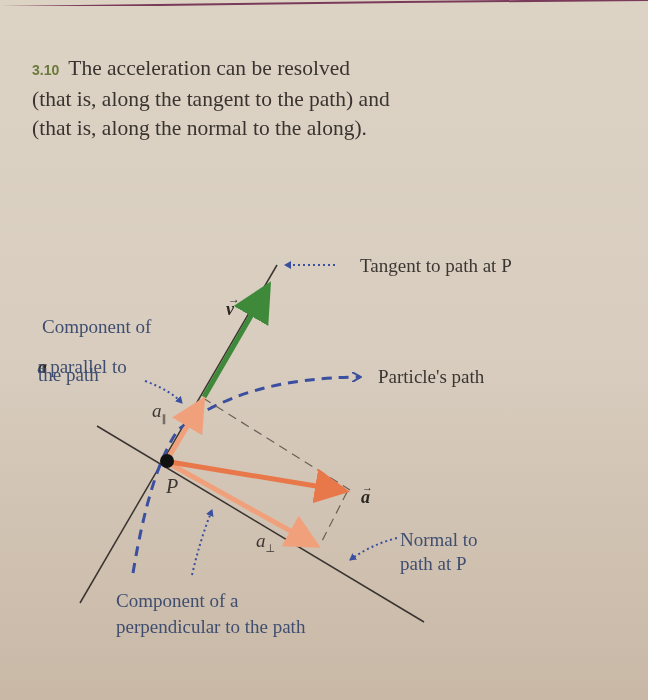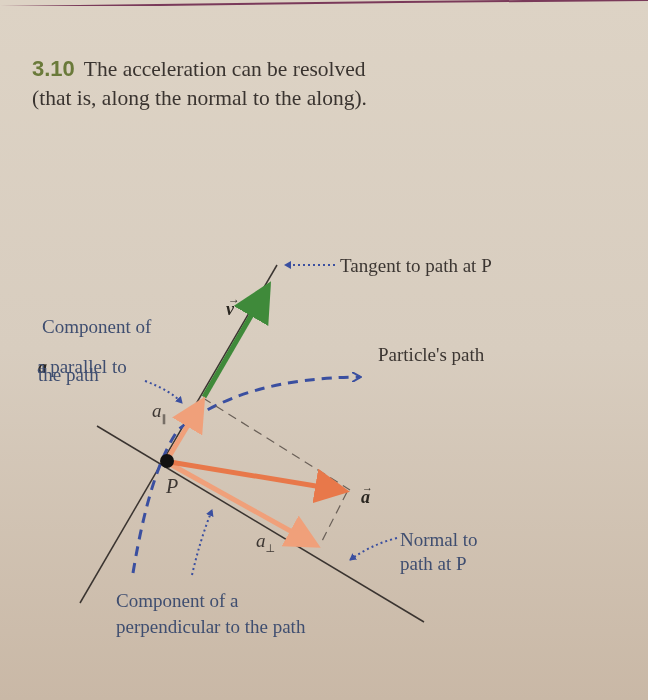--- a/index.html
+++ b/index.html
@@ -10,41 +10,42 @@
   }
   .top-rule {
     position: absolute; left: 0; top: 0; width: 648px; height: 6px;
   }
   .caption {
     position: absolute; left: 32px; top: 54px; width: 520px;
     font-size: 21.5px; line-height: 29px; color: #3a3430;
   }
   .caption .fig-num {
     font-family: "Liberation Sans", sans-serif; font-weight: bold;
-    color: #6a7a3a; margin-right: 4px; font-size: 22px;
+    color: #6a7a3a; margin-right: 4px; font-size: 14px;
   }
   .caption .line { display: block; white-space: nowrap; }
   .caption .math { font-style: italic; }
   .caption sub { font-size: 11px; font-style: normal; }
   svg.diagram { position: absolute; left: 0; top: 0; }
   .lbl { position: absolute; white-space: nowrap; font-size: 19px; line-height: 22px; }
   .blue { color: #3f4e70; }
   .dark { color: #3c3632; }
   .ital { font-style: italic; }
   .vec { font-style: italic; font-weight: bold; font-size: 18px; color: #2a2620; }
 </style>
 </head>
 <body>
 
 <svg class="top-rule" width="648" height="8">
   <path d="M0 7 Q 200 5 400 2 L 648 0" stroke="#7a3a5a" stroke-width="2" fill="none"></path>
 </svg>
 
 <div class="caption">
   <span class="line"><span class="fig-num">3.10</span> <span>The acceleration can be resolved</span></span>
+  <span class="line">(that is, along the tangent to the path) and</span>
   <span class="line">(that is, along the normal to the along).</span>
 </div>
 
 <svg class="diagram" width="648" height="700" viewBox="0 0 648 700">
   <defs>
     <marker id="ahGreen" markerWidth="8" markerHeight="8" refX="6" refY="4" orient="auto" markerUnits="strokeWidth">
       <path d="M0,0 L8,4 L0,8 Z" fill="#3f8a3a"></path>
     </marker>
     <marker id="ahOrange" markerWidth="7" markerHeight="7" refX="5" refY="3.5" orient="auto" markerUnits="strokeWidth">
       <path d="M0,0 L7,3.5 L0,7 Z" fill="#e8784a"></path>
@@ -82,22 +83,22 @@
 
   <line x1="335" y1="265" x2="285" y2="265" stroke="#3a4fa0" stroke-width="2" stroke-dasharray="2,3" marker-end="url(#ahBlueSmall)"></line>
 
   <path d="M145 381 Q 170 390 182 403" fill="none" stroke="#3a4fa0" stroke-width="2" stroke-dasharray="2,3" marker-end="url(#ahBlueSmall)"></path>
 
   <path d="M192 575 Q 200 540 212 510" fill="none" stroke="#3a4fa0" stroke-width="2" stroke-dasharray="2,3" marker-end="url(#ahBlueSmall)"></path>
 
   <path d="M397 538 Q 370 545 350 560" fill="none" stroke="#3a4fa0" stroke-width="2" stroke-dasharray="2,3" marker-end="url(#ahBlueSmall)"></path>
 </svg>
 
-<div class="lbl dark" style="left:340px; top:255px;">Tangent to path at P</div>
-<div class="lbl dark" style="left:378px; top:344px;">Particle's path</div>
+<div class="lbl dark" style="left:360px; top:255px;">Tangent to path at P</div>
+<div class="lbl dark" style="left:378px; top:366px;">Particle's path</div>
 
 <div class="lbl blue" style="left:42px; top:316px;">Component of</div>
 <div class="lbl blue" style="left:38px; top:340px;margin-top:16px;"><span class="vec">a</span><span style="margin-left:-10px;">a parallel to</span></div>
 <div class="lbl blue" style="left:38px; top:364px;">the path</div>
 
 <div class="lbl blue" style="left:116px; top:590px;">Component of a</div>
 <div class="lbl blue" style="left:116px; top:616px;">perpendicular to the path</div>
 
 <div class="lbl blue" style="left:400px; top:529px;">Normal to</div>
 <div class="lbl blue" style="left:400px; top:553px;">path at P</div>

